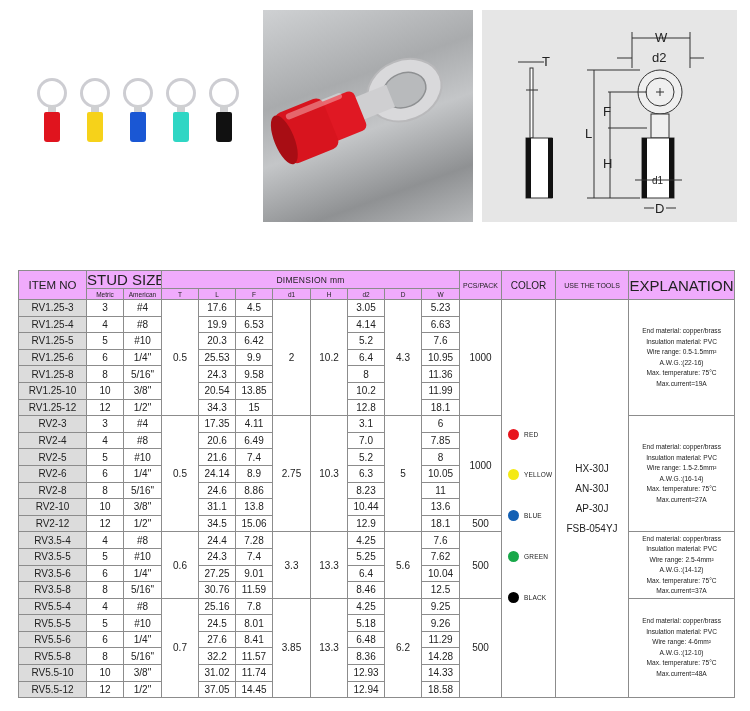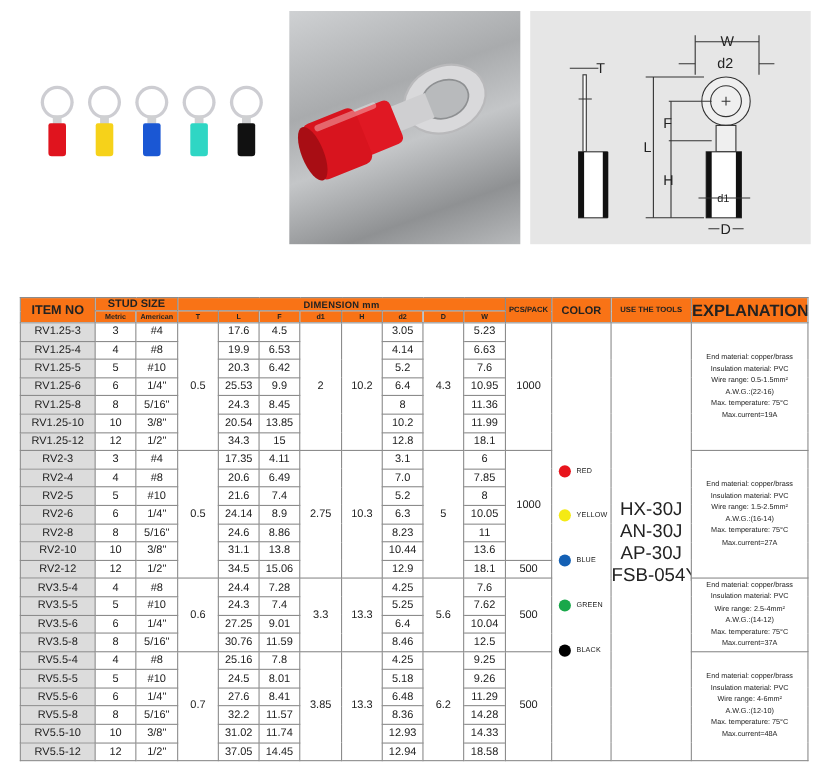--- a/index.html
+++ b/index.html
@@ -14,33 +14,33 @@
   .lug { position:absolute; }
   .lug .ring { position:absolute; left:0; top:0; width:30px; height:30px; border-radius:50%;
     border:3px solid rgba(200,200,205,0.9); box-sizing:border-box; background:rgba(255,255,255,0.6); }
   .lug .neck { position:absolute; left:11px; top:27px; width:8px; height:10px; background:#cfd0d2; }
   .lug .sleeve { position:absolute; left:7px; top:34px; width:16px; height:30px; border-radius:2px 2px 3px 3px; }
 
   
   table.spec { position:absolute; left:18px; top:270px; border-collapse:collapse; table-layout:fixed; width:716px; }
   table.spec td, table.spec th { border:1px solid #8c8c8c; padding:0; text-align:center; vertical-align:middle;
     font-weight:normal; white-space:nowrap; overflow:hidden; }
-  table.spec th { background:#f97316; color:#222;font-weight:bold; }
+  table.spec th { background:#f0abfc; color:#222; }
   .h-big { font-size:11.5px; height:16px; }
   .h-small { font-size:6.5px; height:10px; }
   .h-mid { font-size:8px; }
   .h-dim { font-size:8.5px; letter-spacing:0.3px; }
   td.item { background:#dcdcdc; text-align:left; padding-left:4px; font-size:10px; }
   td.val { font-size:10px; height:15.6px; }
   td.merged { font-size:10px; }
   td.color-col { vertical-align:top; text-align:left; position:relative; }
   .swatch-row { position:absolute; left:6px; display:flex; align-items:center; }
   .swatch { width:11px; height:11px; border-radius:50%; display:inline-block; }
   .swatch-label { font-size:6.5px; margin-left:5px; letter-spacing:0.2px; }
-  td.tools { font-size:17px; line-height:20px;margin-left:25px; }
+  td.tools { font-size:10px; line-height:20px;margin-left:25px; }
   td.expl { text-align:left; padding-left:4px; font-size:6.6px; line-height:10.5px; vertical-align:middle; }
   .expl-line { display:block; }
 </style>
 </head>
 <body>
 
 <div class="photo-strip" id="photo-strip">
     <div class="lug" style="left: 37px; top: 78px;">
       <div class="ring"></div>
       <div class="neck"></div>
@@ -144,21 +144,21 @@
     <col style="width:37px">
       <col style="width:38px">
       <col style="width:42px">
     <col style="width:54px">
       <col style="width:73px">
       <col style="width:106px">
   </colgroup>
   <thead>
     <tr>
       <th rowspan="2" class="h-big">ITEM NO</th>
-      <th colspan="2" class="h-mid" style="font-size:10px">STUD SIZE</th>
+      <th colspan="2" class="h-mid" style="font-size:15px">STUD SIZE</th>
       <th colspan="8" class="h-dim">DIMENSION   mm</th>
       <th rowspan="2" class="h-mid" style="font-size:7px">PCS/PACK</th>
       <th rowspan="2" class="h-big" style="font-size:10px">COLOR</th>
       <th rowspan="2" class="h-mid" style="font-size:7px">USE THE TOOLS</th>
       <th rowspan="2" class="h-big" style="font-size:15px">EXPLANATION</th>
     </tr>
     <tr>
       <th class="h-small">Metric</th>
       <th class="h-small">American</th>
       <th class="h-small">T</th>
@@ -247,21 +247,21 @@
         <td class="val">25.53</td>
         <td class="val">9.9</td>
         <td class="val">6.4</td>
         <td class="val">10.95</td>
       </tr>
       <tr>
         <td class="item">RV1.25-8</td>
         <td class="val">8</td>
         <td class="val">5/16"</td>
         <td class="val">24.3</td>
-        <td class="val">8.45</td>
+        <td class="val">9.58</td>
         <td class="val">8</td>
         <td class="val">11.36</td>
       </tr>
       <tr>
         <td class="item">RV1.25-10</td>
         <td class="val">10</td>
         <td class="val">3/8"</td>
         <td class="val">20.54</td>
         <td class="val">13.85</td>
         <td class="val">10.2</td>

